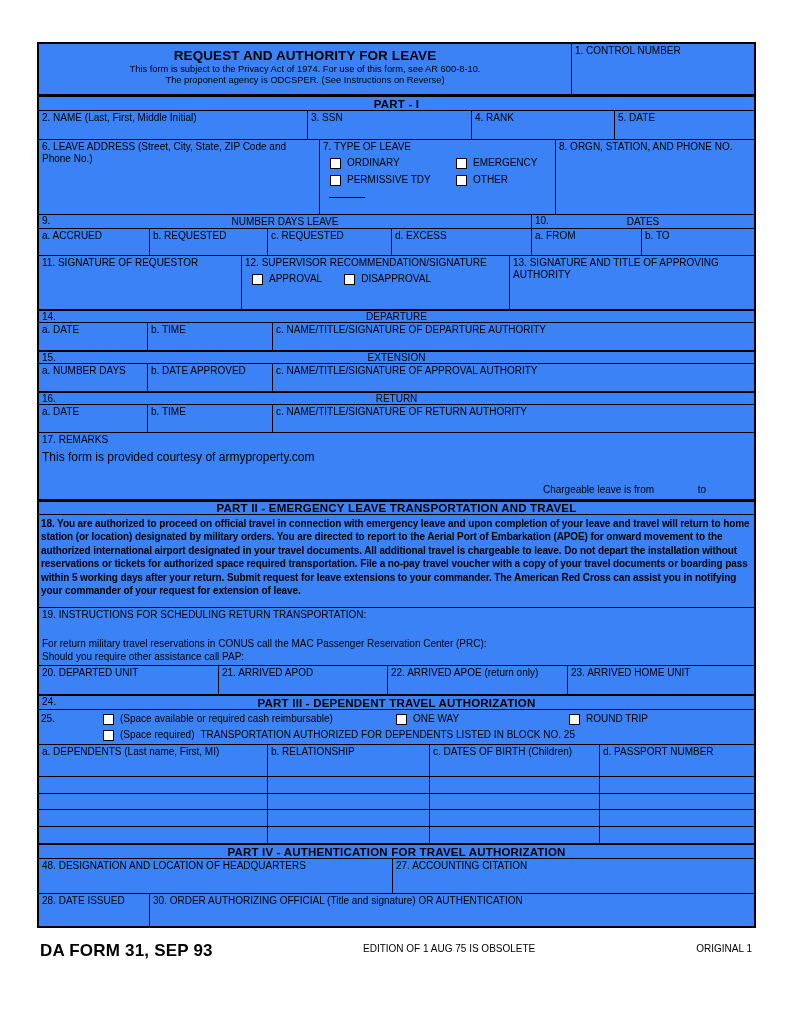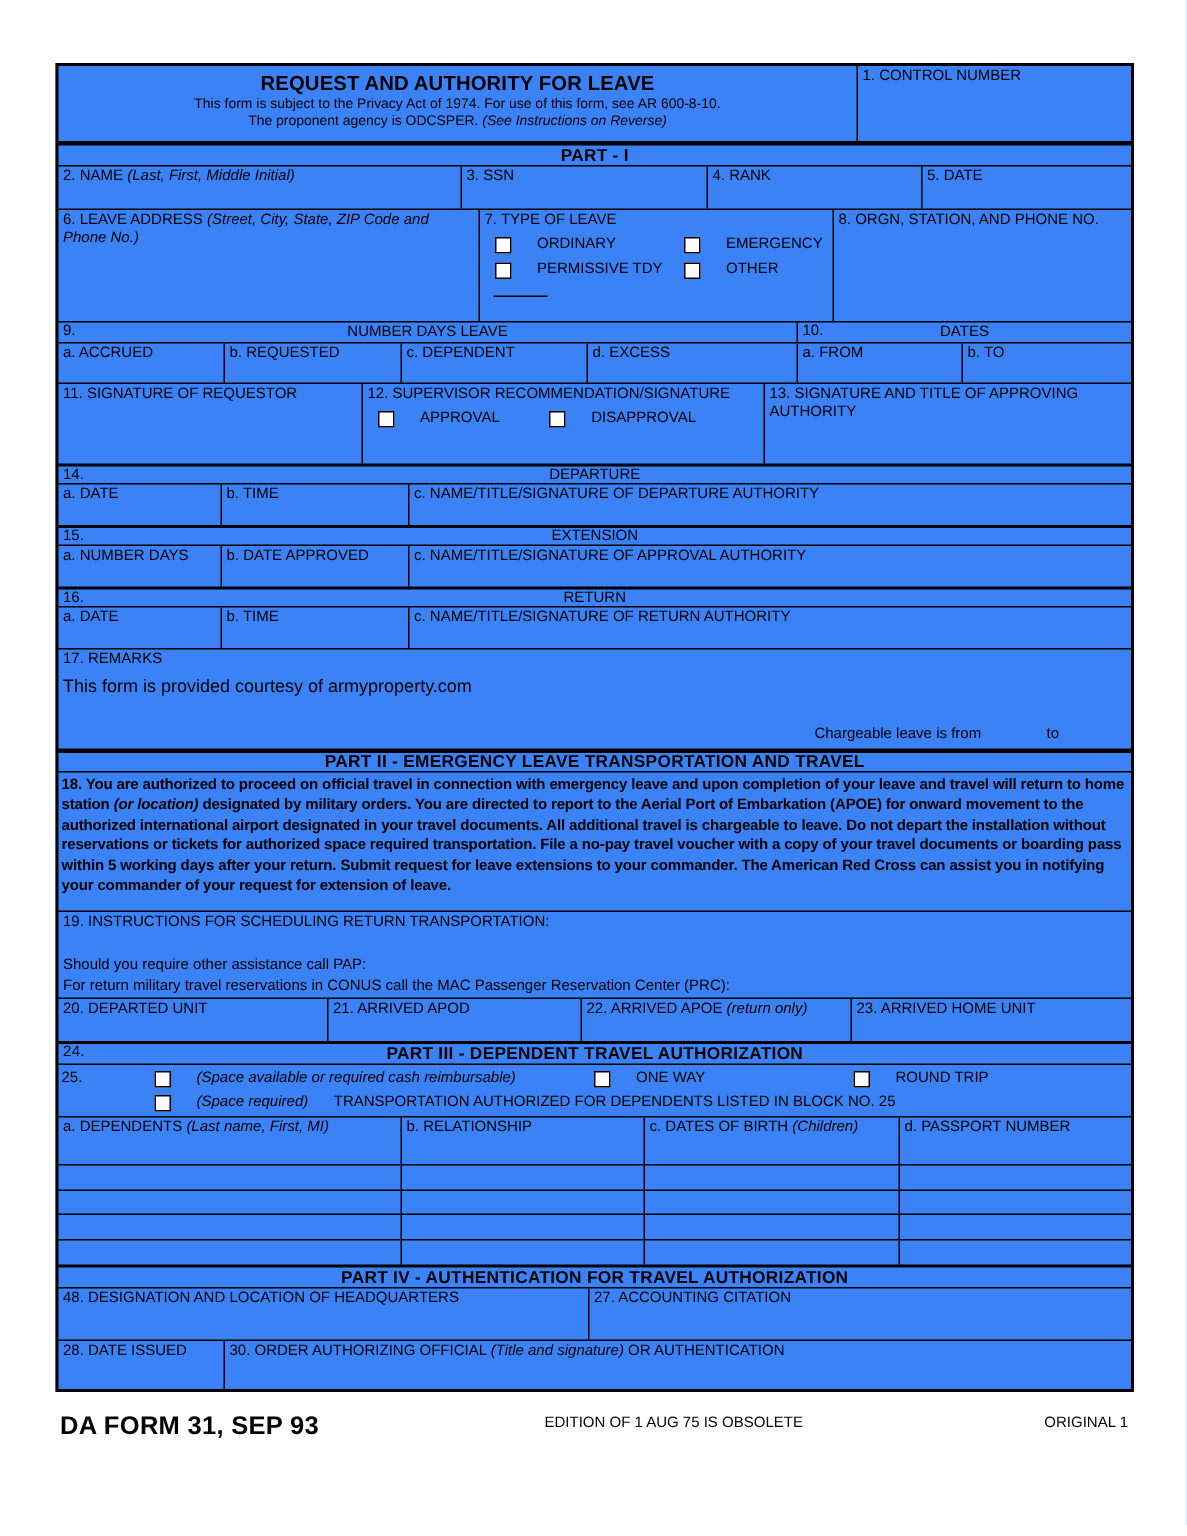--- a/index.html
+++ b/index.html
@@ -9,23 +9,23 @@
   .row{display:flex;border-top:1px solid #000;position:relative}
   .nt{border-top:none}
   .cell{border-left:1px solid #000;padding:1px 3px;font-size:10px;line-height:12px;position:relative;overflow:hidden}
   .cell:first-child{border-left:none}
   .band{border-top:3px solid #000;position:relative;display:flex;align-items:center;justify-content:center;font-weight:bold;font-size:11.5px;letter-spacing:.2px}
   .band.b2{border-top-width:2px}
   .band.b1{border-top-width:1px;font-weight:normal;font-size:10px}
   .hdr{border-top:2px solid #000;position:relative;display:flex;justify-content:center;font-size:10px}
   .hsec{position:relative;display:flex;align-items:center;justify-content:center;font-size:10px;height:100%}
   .num{position:absolute;left:3px;top:0;font-size:10px;font-weight:normal}
-  .it{font-style:italic}
+  .it{}
   .cb{display:inline-block;width:11px;height:11px;border:1.5px solid #000;flex:0 0 auto;background:#fff}
-  .cbrow{display:flex;align-items:center;gap:17px;font-size:10px;line-height:12px}
+  .cbrow{display:flex;align-items:center;gap:6px;font-size:10px;line-height:12px}
   .title{font-size:13.5px;font-weight:bold;line-height:16px;margin-top:3px;letter-spacing:.1px}
   .sub{font-size:9.3px;line-height:11px}
   .p18{font-weight:bold;font-size:10px;line-height:13.4px;padding:2px 2px;letter-spacing:-.1px}
   .trow{flex:1;display:flex;border-top:1px solid #000}
   .trow:first-child{border-top:none}
   .tcell{border-left:1px solid #000;height:100%}
   .tcell:first-child{border-left:none}
   .remarks-body{font-size:12px;line-height:14px;margin-top:4px}
   .foot{position:absolute;font-size:10px}
 </style>
@@ -92,21 +92,21 @@
     </div>
     <div class="hsec" style="flex:1;border-left:1px solid #000">
       <span class="num">10.</span>
       <span>DATES</span>
     </div>
   </div>
 
   <div class="row" style="height:27px">
     <div class="cell" style="width:110px"><span>a.  ACCRUED</span></div>
     <div class="cell" style="width:118px"><span>b.  REQUESTED</span></div>
-    <div class="cell" style="width:124px"><span>c.  DEPENDENT</span></div>
+    <div class="cell" style="width:124px"><span>c.  REQUESTED</span></div>
     <div class="cell" style="width:140px"><span>d.  EXCESS</span></div>
     <div class="cell" style="width:110px"><span>a.  FROM</span></div>
     <div class="cell" style="flex:1"><span>b.  TO</span></div>
   </div>
 
   <div class="row" style="height:54px">
     <div class="cell" style="width:202px"><span>11.  SIGNATURE OF REQUESTOR</span></div>
     <div class="cell" style="width:268px">
       <span>12.  SUPERVISOR RECOMMENDATION/SIGNATURE</span>
       <div class="cbrow" style="margin:4px 0 0 7px">
@@ -168,22 +168,22 @@
   <div class="row" style="height:93px">
     <div class="cell" style="flex:1;padding:0">
       <div class="p18"><span>18.   You are authorized to proceed on official travel in connection with emergency leave and upon completion of your leave and travel will return to home station </span><span class="it">(or location)</span><span> designated by military orders.  You are directed to report to the Aerial Port of Embarkation (APOE) for onward movement to the authorized international airport designated in your travel documents.  All additional travel is chargeable to leave.  Do not depart the installation without reservations or tickets for authorized space required transportation.  File a no-pay travel voucher with a copy of your travel documents or boarding pass within 5 working days after your return.  Submit request for leave extensions to your commander.  The American Red Cross can assist you in notifying your commander of your request for extension of leave.</span></div>
     </div>
   </div>
 
   <div class="row" style="height:58px">
     <div class="cell" style="flex:1;display:flex;flex-direction:column">
       <span>19.  INSTRUCTIONS FOR SCHEDULING RETURN TRANSPORTATION:</span>
       <div style="flex:1"></div>
+      <div style="font-size:10px;line-height:12.5px">For return military travel reservations in CONUS call the MAC Passenger Reservation Center (PRC):</div>
       <div style="font-size:10px;line-height:12.5px;margin-bottom:1px">Should you require other assistance call PAP:</div>
-      <div style="font-size:10px;line-height:12.5px">For return military travel reservations in CONUS call the MAC Passenger Reservation Center (PRC):</div>
     </div>
   </div>
 
   <div class="row" style="height:29px">
     <div class="cell" style="width:179px"><span>20.  DEPARTED UNIT</span></div>
     <div class="cell" style="width:169px"><span>21.  ARRIVED APOD</span></div>
     <div class="cell" style="width:180px"><span>22.  ARRIVED APOE</span> <span class="it">(return only)</span></div>
     <div class="cell" style="flex:1"><span>23.  ARRIVED HOME UNIT</span></div>
   </div>
 

